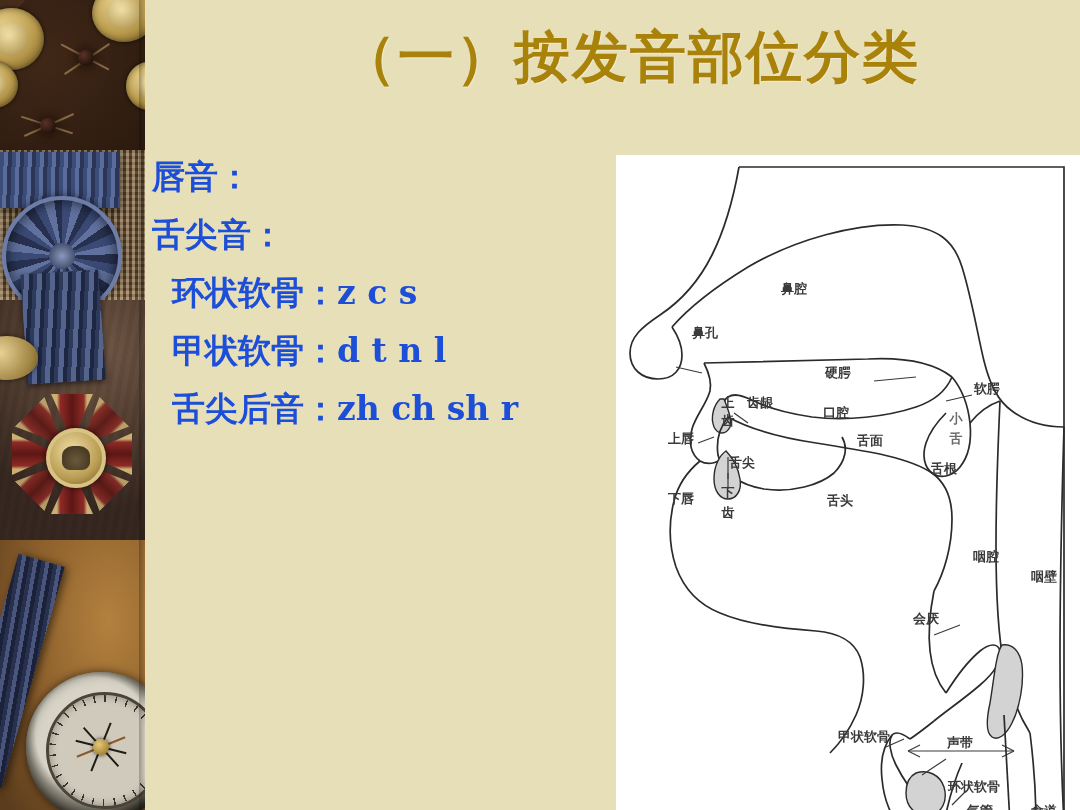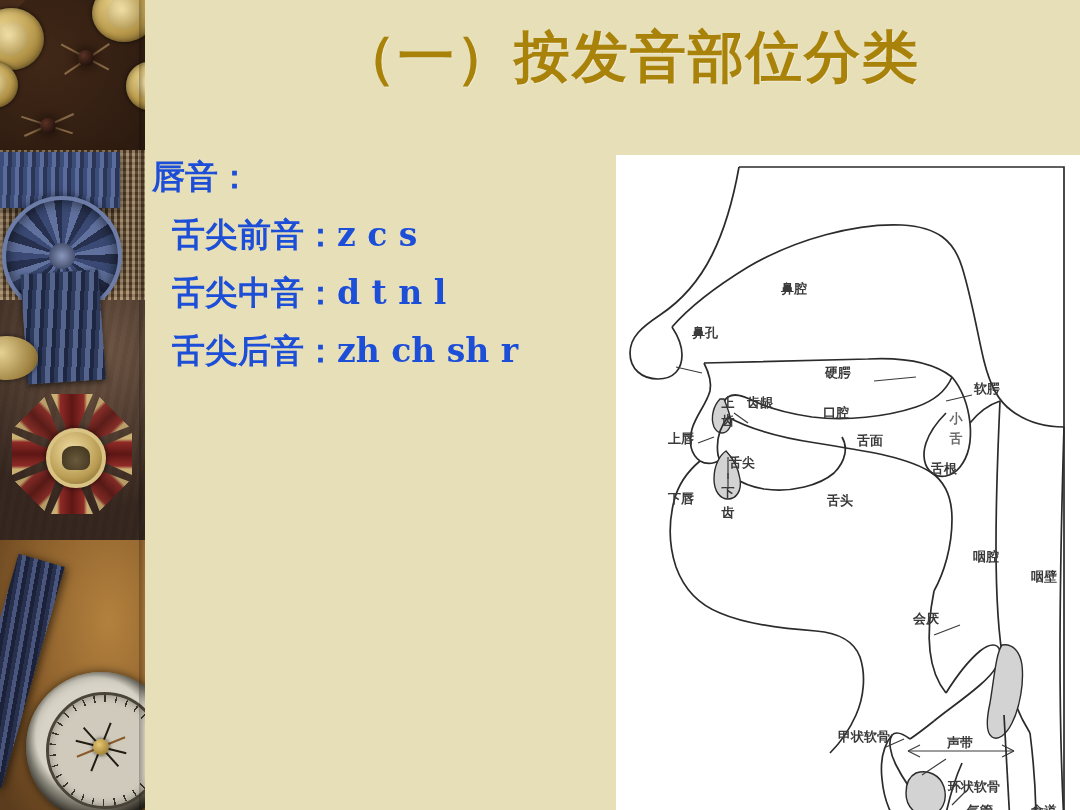--- a/index.html
+++ b/index.html
@@ -326,22 +326,23 @@
       <div class="needle" id="needle-d"></div>
       <div id="compass-hub"></div>
     </div>
     <div id="strip-edge"></div>
   </div>
 
   <div id="title" style="color: rgb(169, 130, 10);">（一）按发音部位分类</div>
 
   <div id="body-text">
     <div class="line lvl0">唇音：</div>
-    <div class="line lvl1b">舌尖前音：z c s</div>
-    <div class="line lvl1b">舌尖中音：d t n l</div>
+    <div class="line lvl0">舌尖音：</div>
+    <div class="line lvl1b">环状软骨：z c s</div>
+    <div class="line lvl1b">甲状软骨：d t n l</div>
     <div class="line lvl1b">舌尖后音：zh ch sh  r</div>
   </div>
 
   <div id="diagram-panel" style="background: rgb(255, 255, 255); margin-top: 41px;">
     <svg id="diagram-svg" width="464" height="670" viewBox="0 0 464 670">
 
       <path class="dline" d="M 123 12 L 448 12 L 448 668"></path>
       <path class="dline" d="M 123 12
                C 118 40 110 72 96 100
                C 82 128 62 148 44 160

